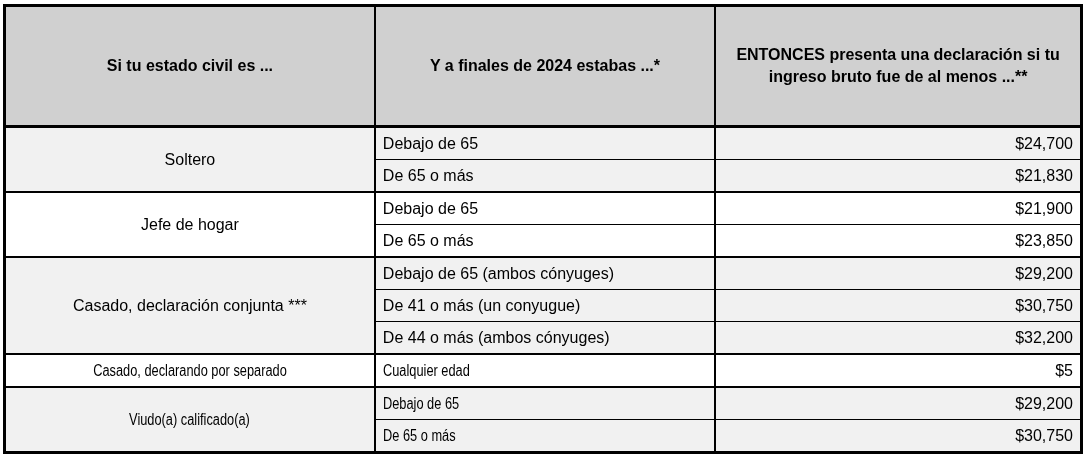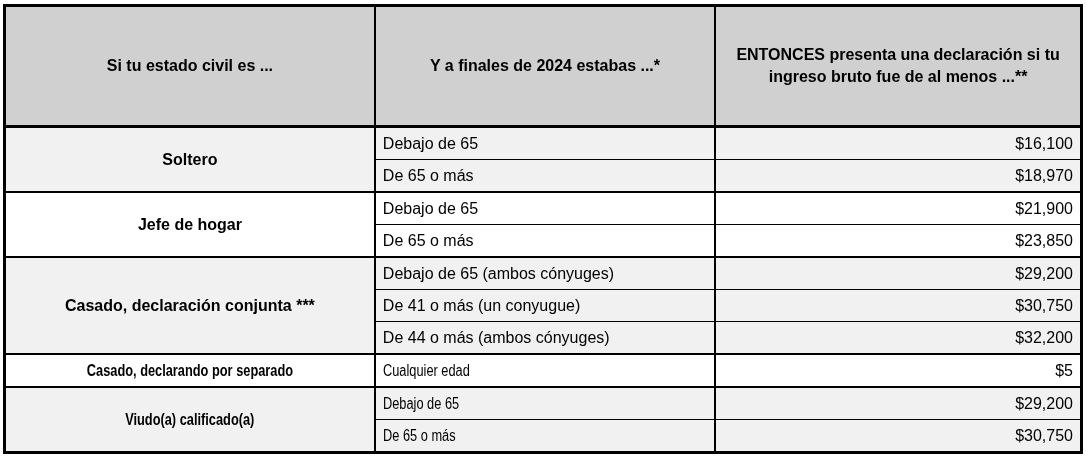--- a/index.html
+++ b/index.html
@@ -17,21 +17,21 @@
   th, td { border-left:2px solid #000; overflow:hidden; }
   th:first-child, td.status { border-left:none; }
   thead th {
     background:#d0d0d0; font-weight:bold; height:118px;
     vertical-align:middle; text-align:center; padding:0 12px;
     border-bottom:3px solid #000; line-height:1.4;
   }
   tbody tr { border-top:1px solid #000; }
   tbody tr.group-start { border-top:2px solid #000; }
   tbody td { height:31px; vertical-align:middle; }
-  td.status { text-align:center; font-weight:bold; padding:0 8px; }
+  td.status { text-align:center; font-weight:normal; padding:0 8px; }
   td.age    { text-align:left; padding:0 18px 0 7px; }
   td.amount { text-align:right; padding:0 7px 0 2px; }
   tr.shade td, td.shade { background:#f1f1f1; }
   tr.plain td, td.plain { background:#ffffff; }
   
   span.cond { display:inline-block; transform:scaleX(0.8); white-space:nowrap; }
   td.status span.cond { transform-origin:center center; }
   td.age    span.cond { transform-origin:left center; }
 </style>
 </head>
@@ -48,25 +48,25 @@
       <th>Si tu estado civil es ...</th>
       <th>Y a finales de 2024 estabas ...*</th>
       <th>ENTONCES presenta una declaración si tu ingreso bruto fue de al menos ...**</th>
     </tr>
   </thead>
   <tbody>
 
     <tr class="shade">
       <td class="status" rowspan="2">Soltero</td>
       <td class="age">Debajo de 65</td>
-      <td class="amount">$16,100</td>
+      <td class="amount">$24,700</td>
     </tr>
     <tr class="shade">
       <td class="age">De 65 o más</td>
-      <td class="amount">$18,970</td>
+      <td class="amount">$21,830</td>
     </tr>
 
     <tr class="plain group-start">
       <td class="status" rowspan="2">Jefe de hogar</td>
       <td class="age">Debajo de 65</td>
       <td class="amount">$21,900</td>
     </tr>
     <tr class="plain">
       <td class="age">De 65 o más</td>
       <td class="amount">$23,850</td>

